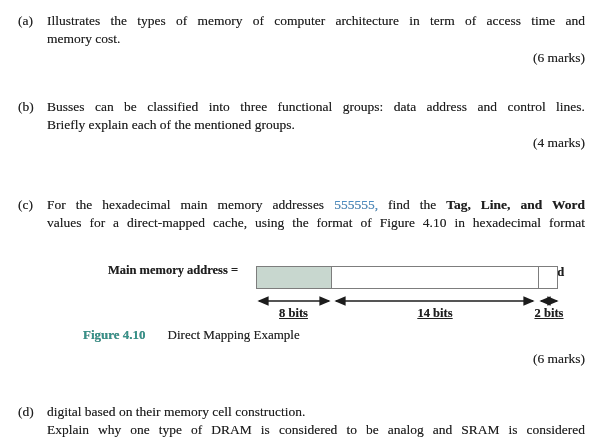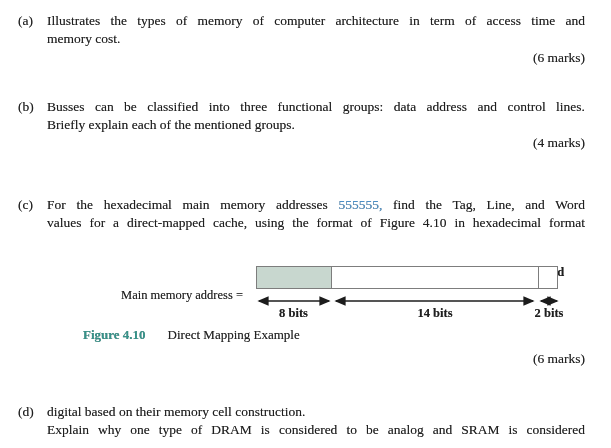--- a/index.html
+++ b/index.html
@@ -10,34 +10,34 @@
     text-shadow:0 0 .5px rgba(40,40,40,.55);
     overflow:hidden;
   }
   .q{position:absolute;left:18px;width:567px;font-size:13.5px;line-height:17.5px;}
   .qlabel{position:absolute;left:0;top:0;}
   .qtext{margin-left:29px;width:538px;}
   .line{white-space:normal;}
   .just{text-align:justify;text-align-last:justify;}
   .marks{position:absolute;right:26px;width:200px;text-align:right;font-size:13.5px;line-height:17px;}
   .blue{color:var(--address_blue,#4a8fc7);}
-  .bold{font-weight:normal;}
+  .bold{font-weight:bold;}
 
   
   .flabel{position:absolute;font-size:12.5px;font-weight:bold;text-align:center;line-height:13px;margin-top:18px;}
-  .addr{position:absolute;left:103px;top:288px;width:140px;text-align:right;
-        font-size:12.5px;font-weight:normal;line-height:15px;}
+  .addr{position:absolute;left:103px;top:263px;width:140px;text-align:center;
+        font-size:12.5px;font-weight:bold;line-height:15px;}
   .membox{position:absolute;left:256px;top:266px;width:302px;height:23px;
           border:1px solid var(--box_border,#7d7d7d);box-sizing:border-box;display:flex;}
   .seg{height:100%;box-sizing:border-box;}
   .seg-tag{width:75px;background:var(--tag_fill,#c8d7cf);border-right:1px solid var(--box_border,#7d7d7d);}
   .seg-line{width:207px;background:#ffffff;border-right:1px solid var(--box_border,#7d7d7d);}
   .seg-word{flex:1;background:#ffffff;}
   .arrows{position:absolute;left:250px;top:295px;}
-  .bits{position:absolute;font-size:12.5px;font-weight:bold;text-align:center;line-height:14px;}
+  .bits{position:absolute;font-size:12.5px;font-weight:bold;text-align:center;line-height:14px;text-decoration:underline;}
   .caption{position:absolute;left:83px;top:327px;font-size:13px;line-height:16px;}
   .capnum{color:var(--caption_teal,#35938a);font-weight:bold;}
   .captext{color:#242424;margin-left:22px;}
 </style>
 </head>
 <body>
 
 <div class="q" style="top:12px">
   <span class="qlabel">(a)</span>
   <div class="qtext">

